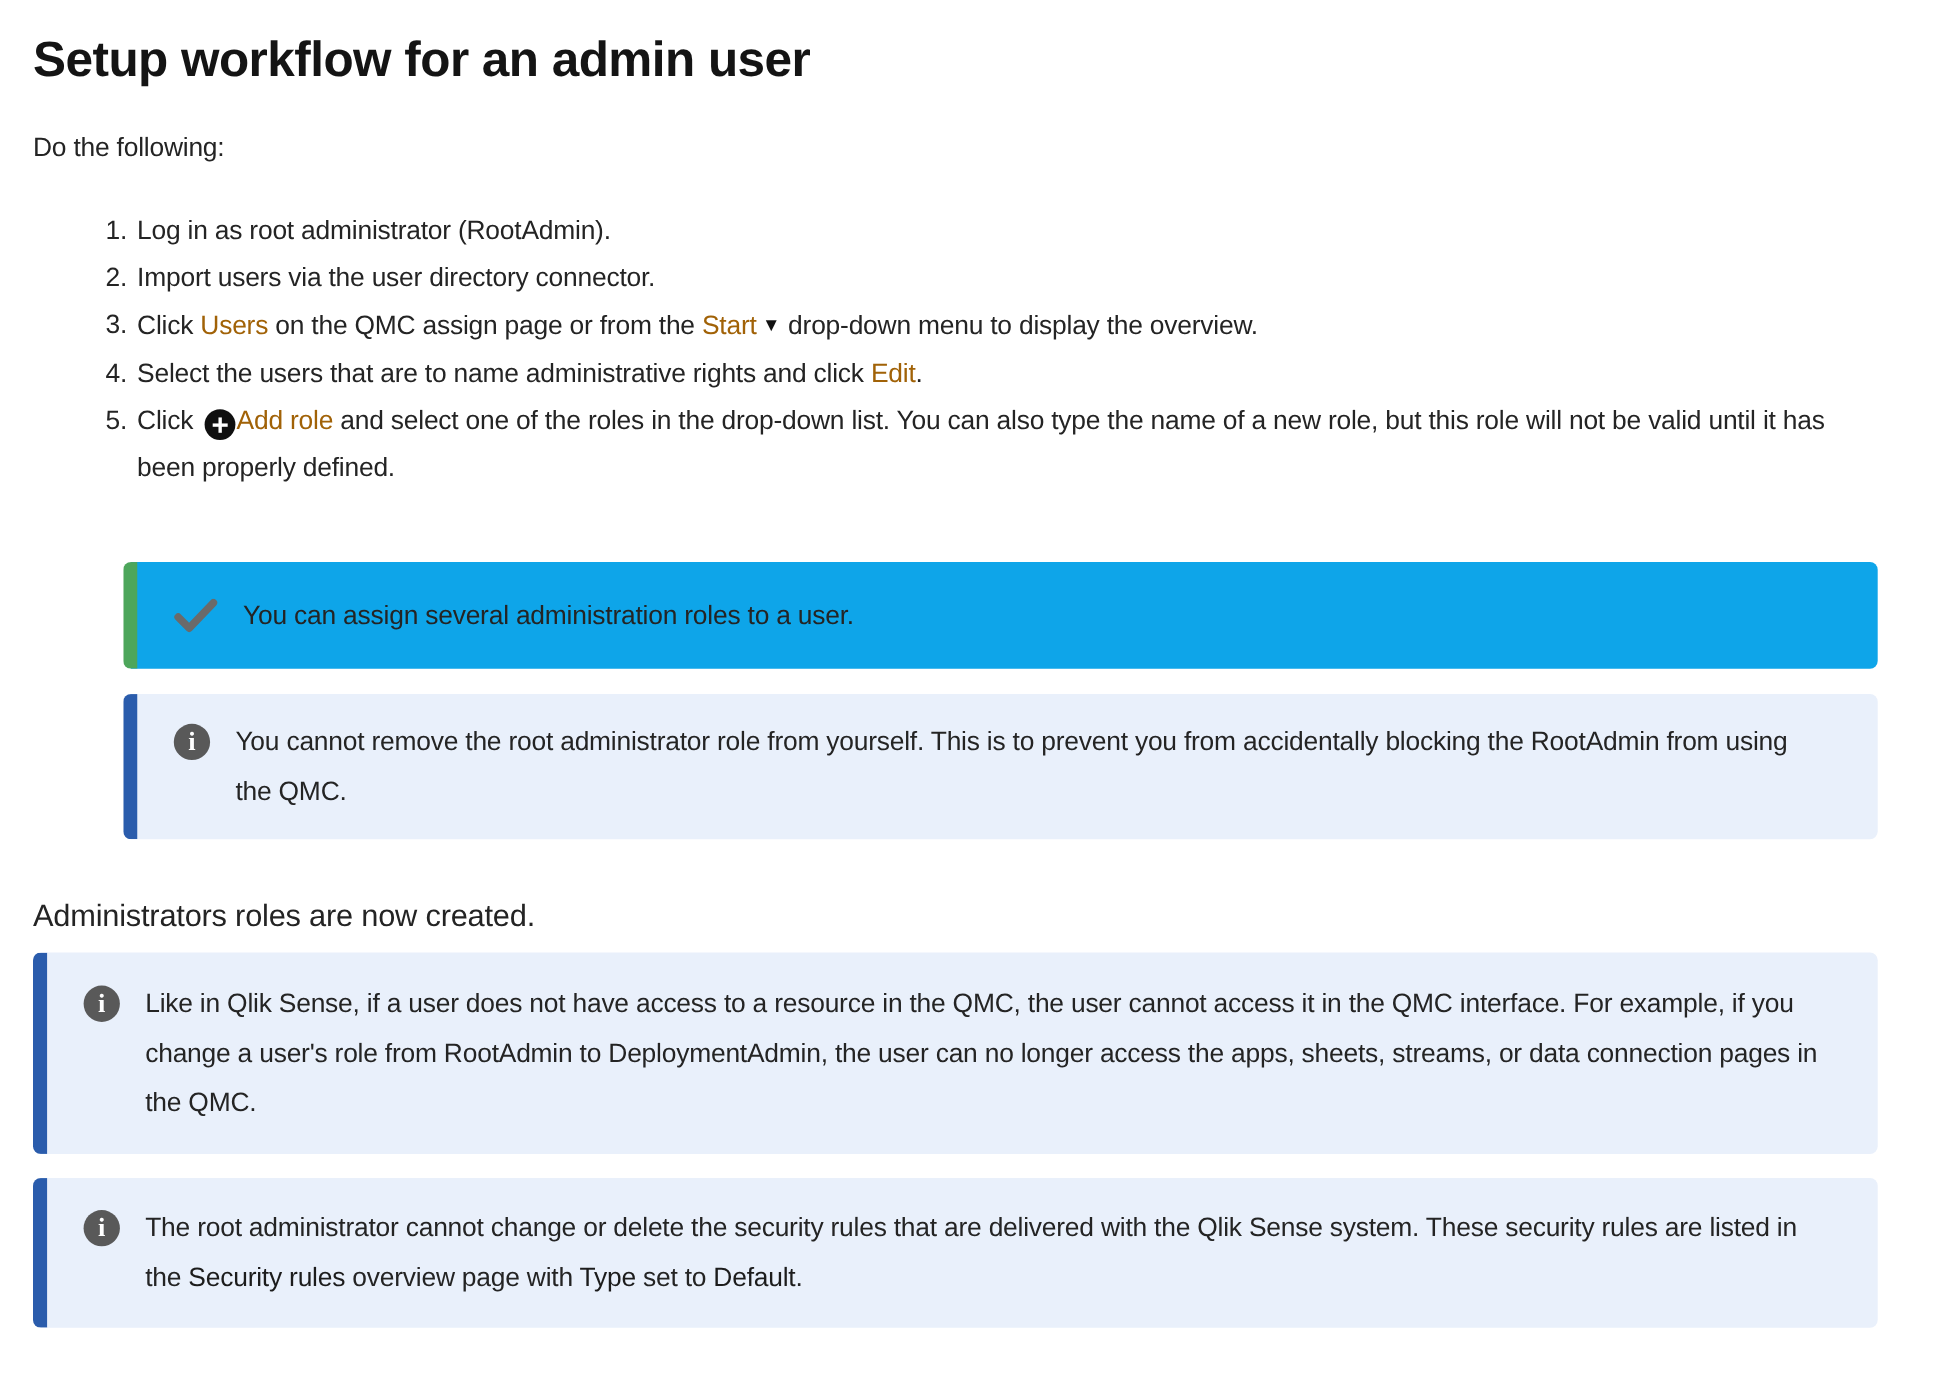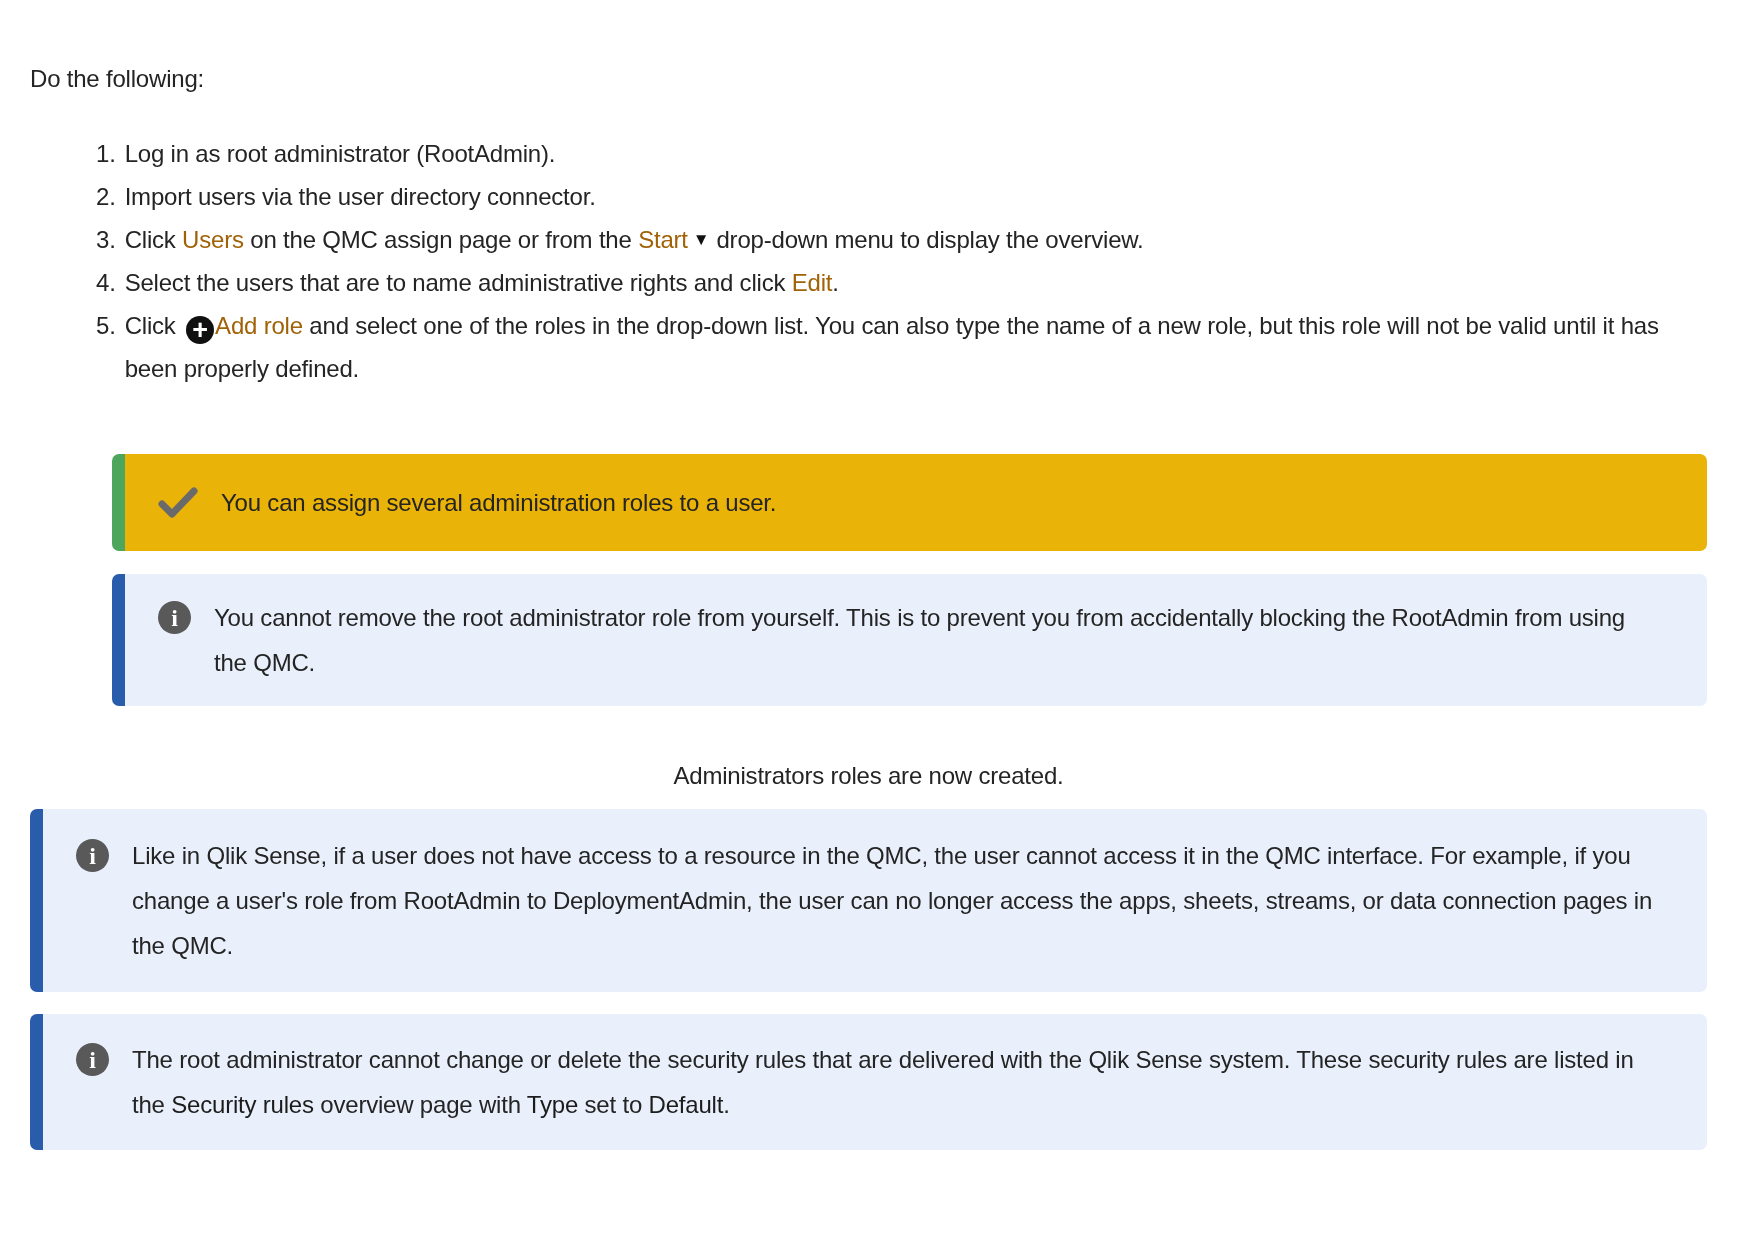--- a/index.html
+++ b/index.html
@@ -65,21 +65,21 @@
 
   .callout {
     border-left: 13px solid;
     border-radius: 7px;
     display: flex;
     align-items: flex-start;
   }
   .callout.indent { margin-left: 82px; }
   .callout.tip {
     margin-top: 64px;
-    background: #eab308;
+    background: #0ea5e9;
     border-left-color: #4da65b;
     padding: 26px 45px 26px 33px;
     align-items: center;
   }
   .callout.note {
     background: #e9f0fb;
     border-left-color: #2a5cac;
   }
   .callout.note1 { margin-top: 23px; padding: 21px 45px 21px 33px; }
   .callout.note2 { margin-top: 15px; padding: 24px 45px 24px 33px; }
@@ -106,31 +106,31 @@
     align-items: center;
     justify-content: center;
     font-family: "Liberation Serif", "DejaVu Serif", serif;
     font-weight: 700;
     font-size: 24px;
     line-height: 1;
   }
 
   .result-text {
     margin: 52px 0 0 0;
-    font-size: 24px;
+    font-size: 28px;
     line-height: 36px;
     letter-spacing: -0.2px;
-    text-align: center;
   }
 </style>
 </head>
 <body>
 
 <div class="page">
 
+  <h1 class="page-title">Setup workflow for an admin user</h1>
 
   <p class="intro">Do the following:</p>
 
   <ol class="steps">
     <li>
       <span class="step-num">1.</span>
       <span class="step-text"><span>Log in as root administrator (RootAdmin).</span></span>
     </li>
     <li>
       <span class="step-num">2.</span>

